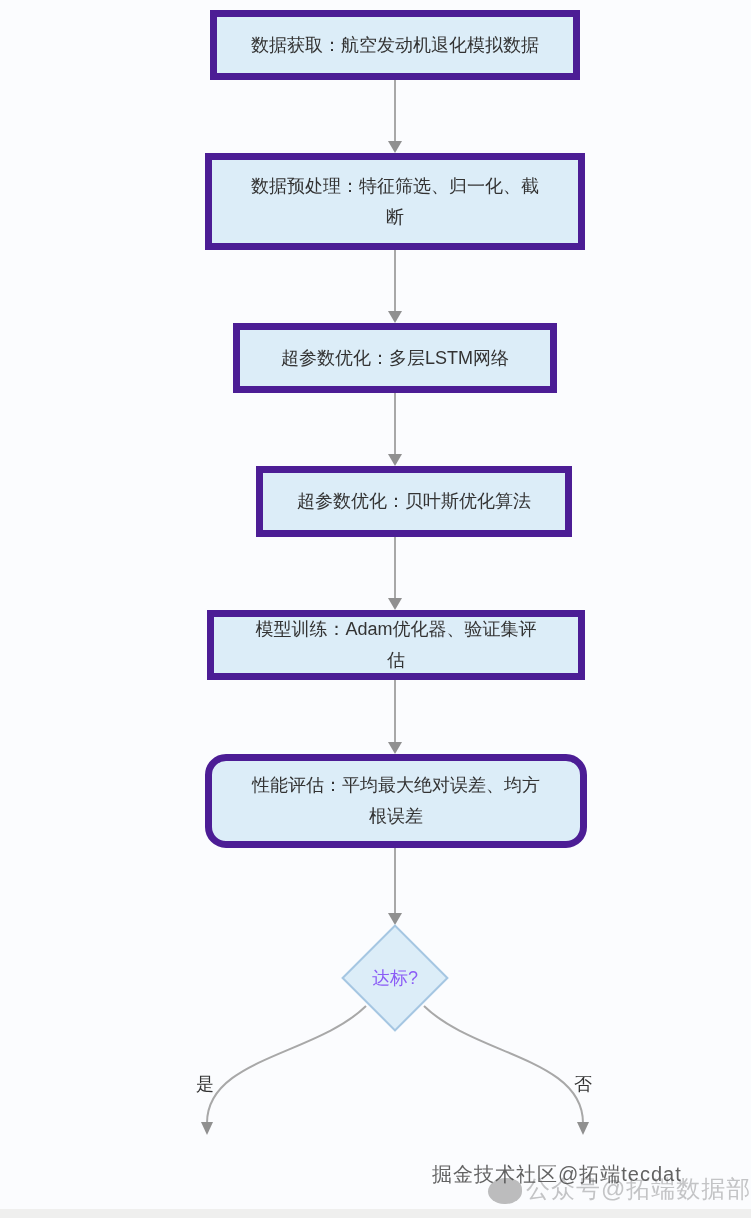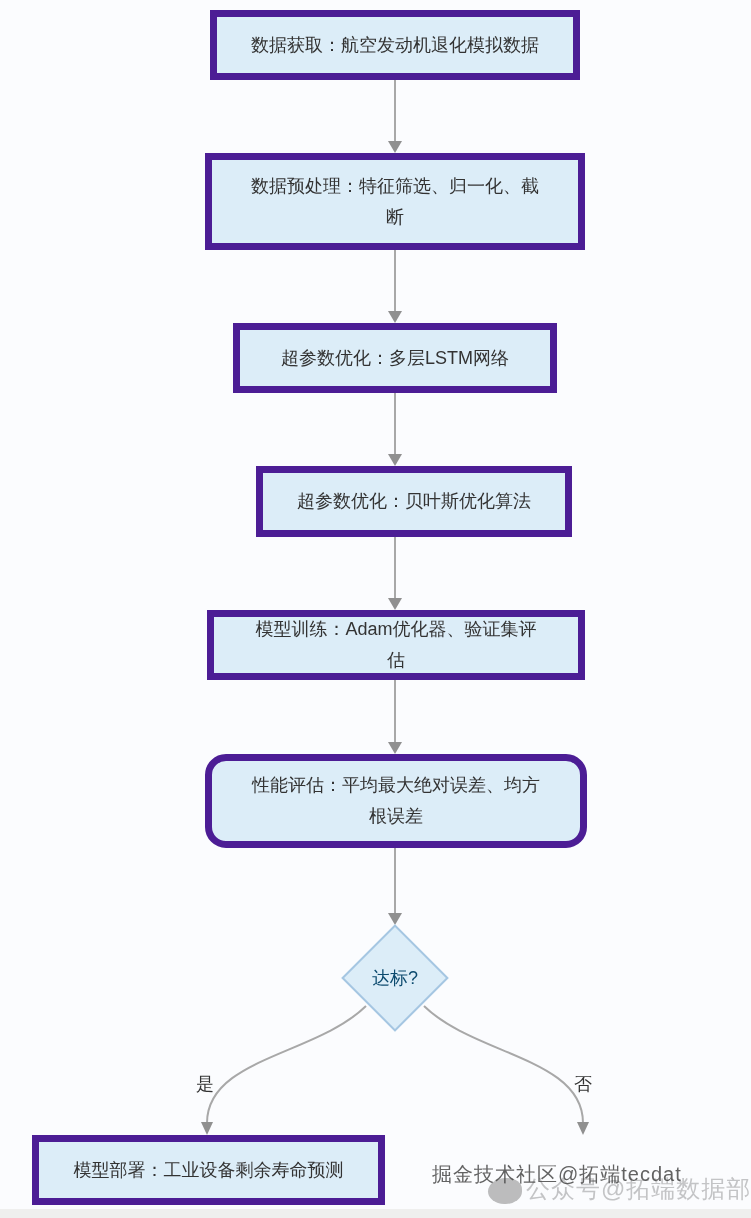--- a/index.html
+++ b/index.html
@@ -24,21 +24,21 @@
   .node .node-text{display:block;max-width:296px;}
   .diamond{
     position:absolute;
     left:357px;top:940px;width:76px;height:76px;
     background:#dcedf8;border:2px solid #a5c6e2;
     box-sizing:border-box;
     transform:rotate(45deg);
   }
   .diamond-label{
     position:absolute;left:335px;top:966px;width:120px;
-    text-align:center;color:#0c4a6e;font-size:18px;
+    text-align:center;color:#8b5cf6;font-size:18px;
   }
   .edge-label{
     position:absolute;width:50px;text-align:center;
     color:#333333;font-size:18px;
   }
   .edge-label.yes{left:180px;top:1072px;}
   .edge-label.no{left:558px;top:1072px;}
   .watermark-dark{
     position:absolute;left:432px;top:1161px;
     font-size:20px;letter-spacing:1px;white-space:nowrap;
@@ -111,23 +111,20 @@
   <div class="node" style="left:205px;top:754px;width:382px;height:94px;border-radius:21px;">
     <span class="node-text">性能评估：平均最大绝对误差、均方根误差</span>
   </div>
 
   <div class="diamond"></div>
   <div class="diamond-label">达标?</div>
 
   <div class="edge-label yes">是</div>
   <div class="edge-label no">否</div>
 
-  <div class="node" style="left:32px;top:1135px;width:353px;height:70px;">
-    <span class="node-text" style="max-width:320px;">模型部署：工业设备剩余寿命预测</span>
-  </div>
 
 
   <div class="watermark-blob"></div>
   <div class="watermark-light">公众号@拓端数据部落</div>
   <div class="watermark-dark">掘金技术社区@拓端tecdat</div>
 
   <div class="bottom-strip"></div>
 
 </div>
 

